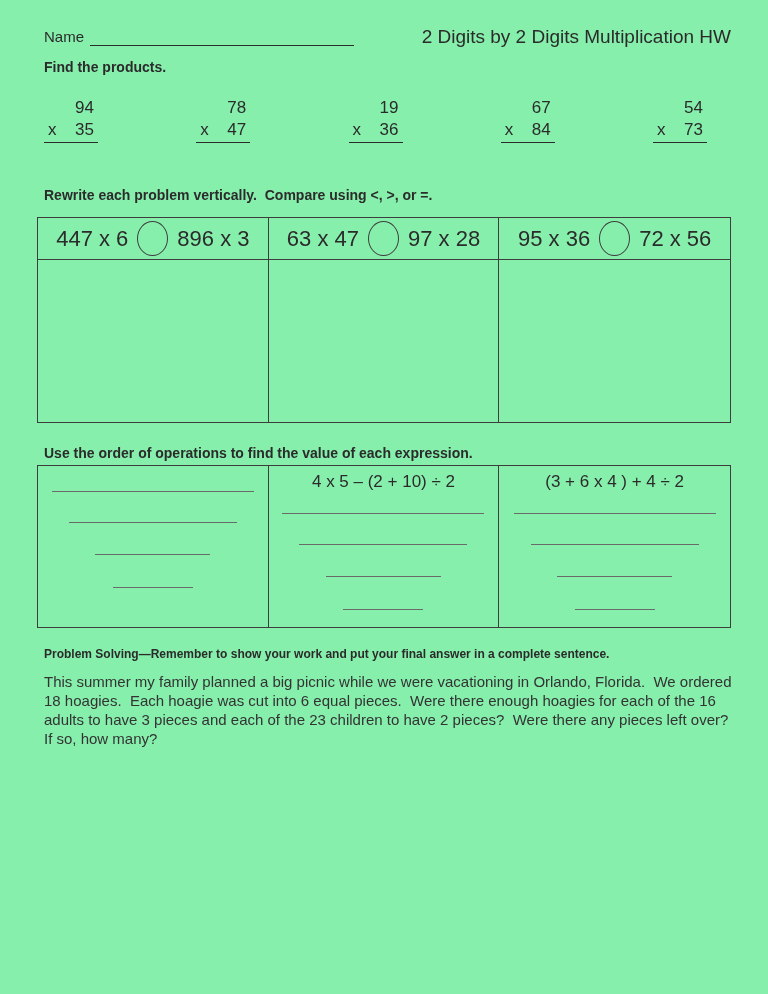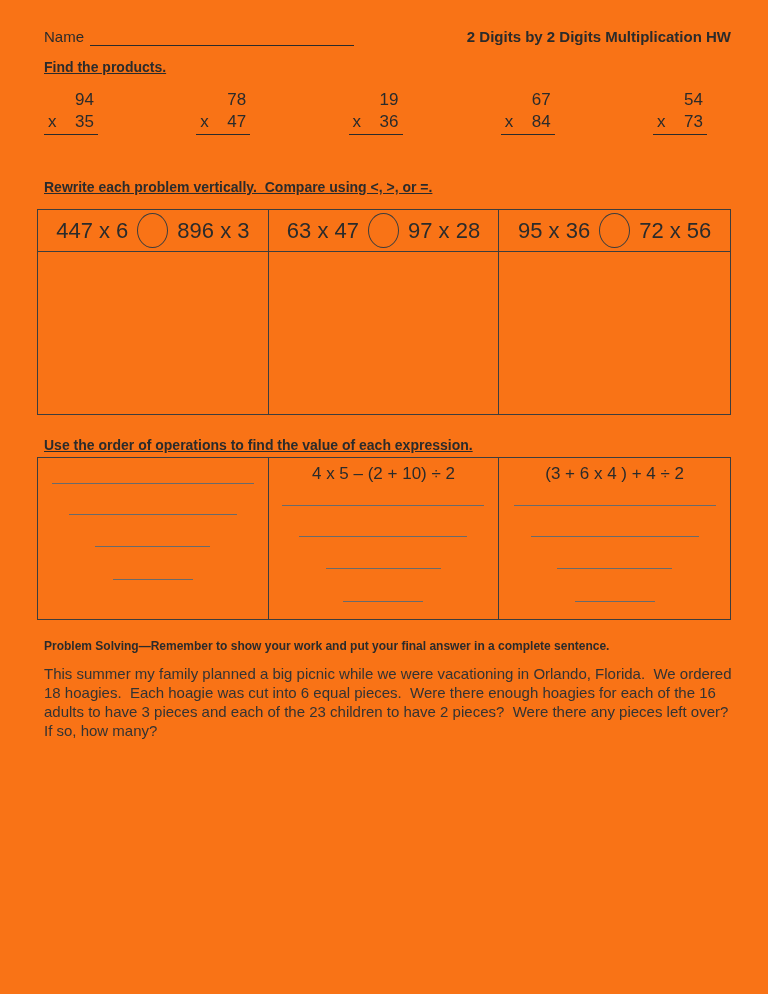--- a/index.html
+++ b/index.html
@@ -1,21 +1,21 @@
 <!DOCTYPE html>
 <html><head>
 <meta charset="utf-8">
 <style>
   html, body { margin: 0; padding: 0; background: #ffffff; }
   .page {
     position: relative;
     width: 768px;
     height: 994px;
     margin: 0 auto;
-    background: #f97316;
+    background: #86efac;
     color: #2b2b2b;
     font-family: "Liberation Sans", sans-serif;
     box-sizing: border-box;
     padding: 27px 37px 0 37px;
     overflow: hidden;
   }
   .txt { white-space: pre-wrap; }
 
   
   .header-row {
@@ -27,39 +27,38 @@
     line-height: 19px;
   }
   .name-block { display: flex; align-items: flex-end; }
   .name-line {
     display: inline-block;
     width: 264px;
     height: 15px;
     margin-left: 6px;
     border-bottom: 1.6px solid #2b2b2b;
   }
-  .doc-title { font-size: 15px; font-weight: bold; }
+  .doc-title { font-size: 19px; }
 
   
   .instruction {
     font-weight: bold;
     font-size: 14px;
     line-height: 17px;
     margin-left: 7px;
-    text-decoration: underline;
   }
   .instr-products { margin-top: 13px; }
   .instr-compare  { margin-top: 44px; }
   .instr-oo       { margin-top: 22px; }
 
   
   .mult-row {
     display: flex;
     justify-content: space-between;
-    margin-top: 13px;
+    margin-top: 21px;
     padding-left: 7px;
     padding-right: 24px;
     font-size: 17px;
     line-height: 22px;
   }
   .mult-problem { width: 54px; }
   .mult-top { text-align: right; padding-right: 4px; }
   .mult-bottom {
     display: flex;
     justify-content: space-between;

